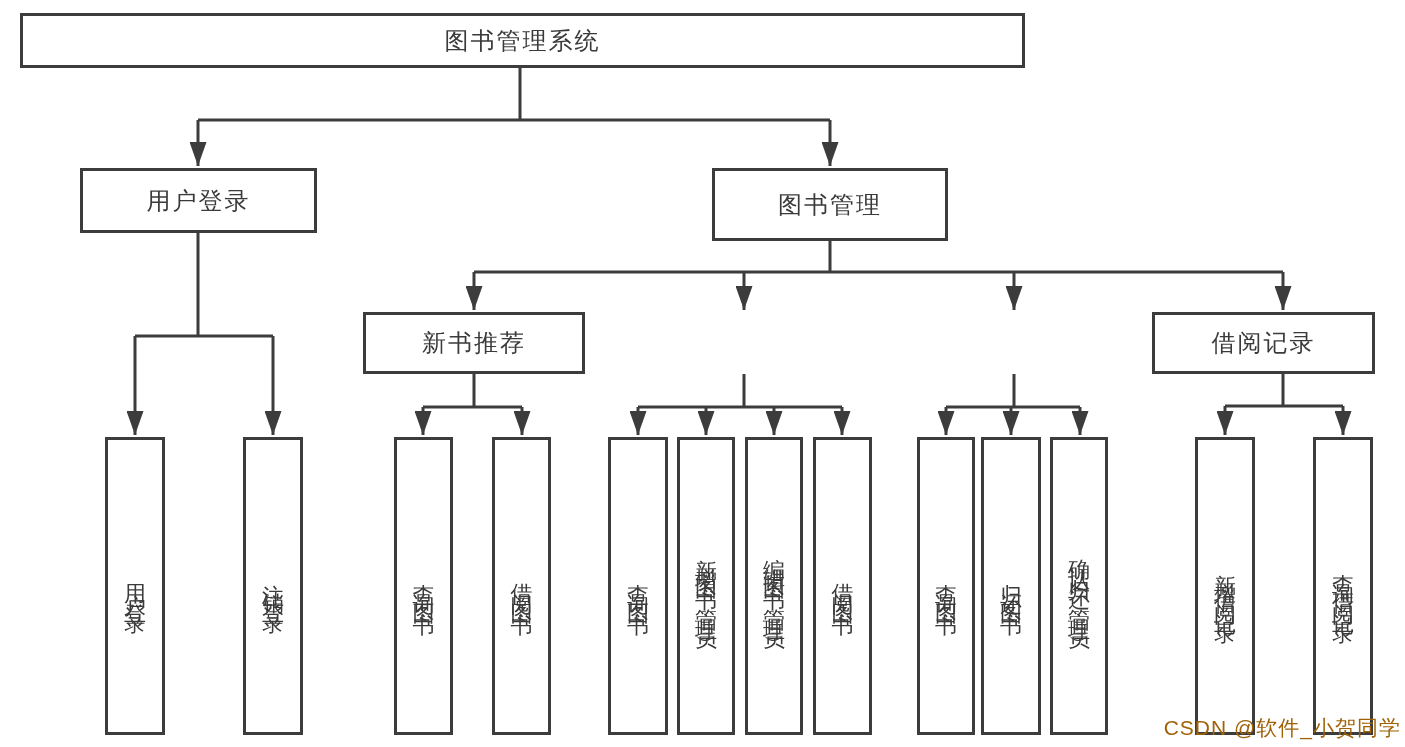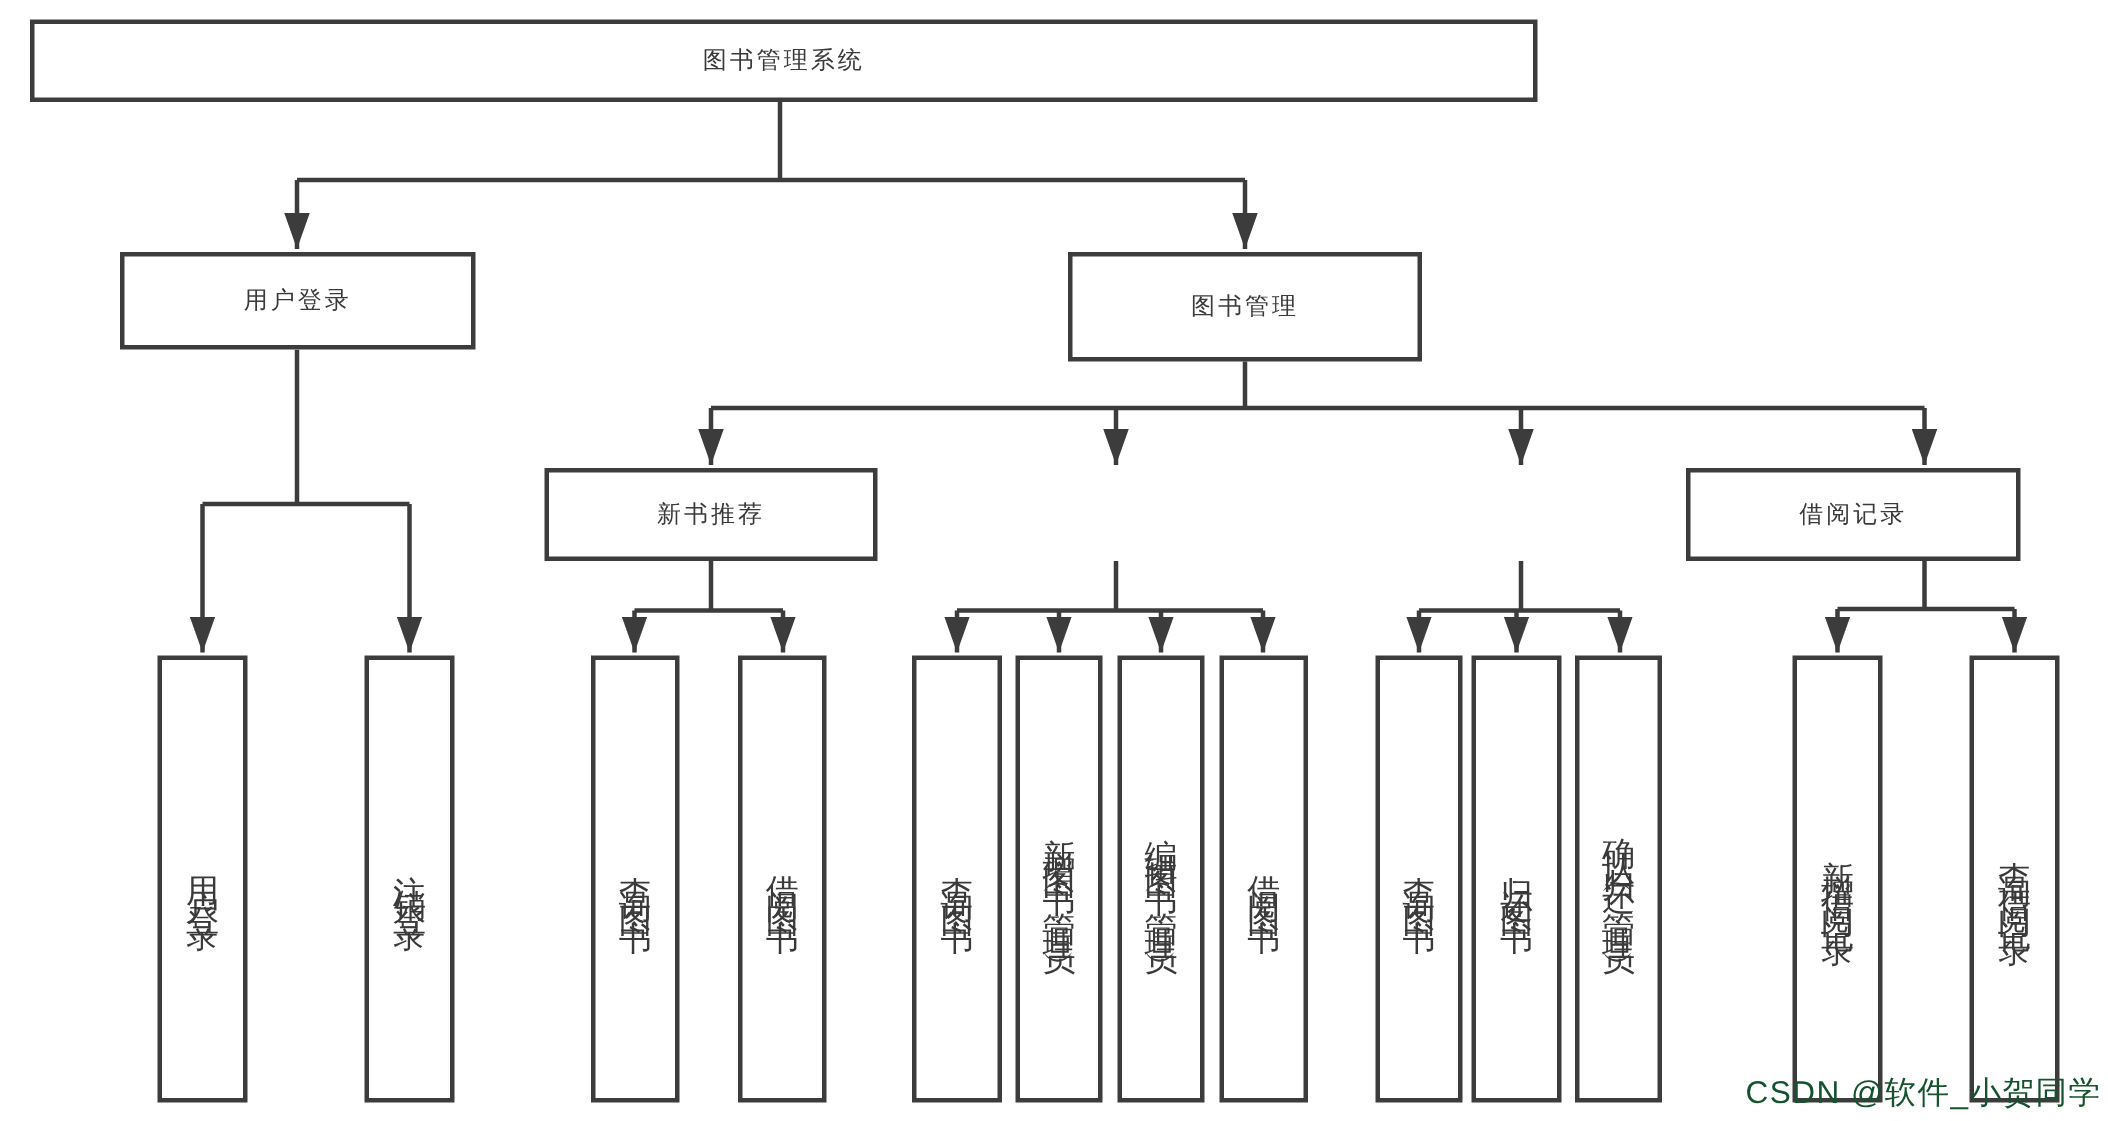--- a/index.html
+++ b/index.html
@@ -16,37 +16,37 @@
   .node {
     position: absolute;
     box-sizing: border-box;
     background: #ffffff;
     border: 3px solid #3c3c3c;
     display: flex;
     align-items: center;
     justify-content: center;
     z-index: 1;
   }
-  .h-node { font-size: 16px; letter-spacing: 2px; }
+  .h-node { font-size: 24px; letter-spacing: 2px; }
   .h-node span { white-space: nowrap; }
   .v-node span {
     writing-mode: vertical-rl;
     text-orientation: mixed;
     font-size: 22px;
     letter-spacing: 10px;
     line-height: 1;
     white-space: nowrap;
   }
   .watermark {
     position: absolute;
     right: 4px;
     top: 714px;
     z-index: 2;
     font-size: 21px;
-    color: #14532d;
+    color: #a16207;
     letter-spacing: 1px;
     white-space: nowrap;
   }
 </style>
 </head>
 <body>
 
 <div class="canvas">
 
   <svg class="wires" width="1405" height="747" viewBox="0 0 1405 747">
@@ -114,21 +114,21 @@
   <div class="node h-node" style="left:80px; top:168px; width:237px; height:65px;">
     <span>用户登录</span>
   </div>
   <div class="node h-node" style="left:712px; top:168px; width:236px; height:73px;">
     <span>图书管理</span>
   </div>
 
   <div class="node h-node" style="left:363px; top:312px; width:222px; height:62px;">
     <span>新书推荐</span>
   </div>
-  <div class="node h-node" style="left:1124px; top:312px; width:223px; height:62px;">
+  <div class="node h-node" style="left:1152px; top:312px; width:223px; height:62px;">
     <span>借阅记录</span>
   </div>
 
   <div class="node v-node" style="left:105px; top:437px; width:60px; height:298px;">
     <span>用户登录</span>
   </div>
   <div class="node v-node" style="left:243px; top:437px; width:60px; height:298px;">
     <span>注销登录</span>
   </div>
 

